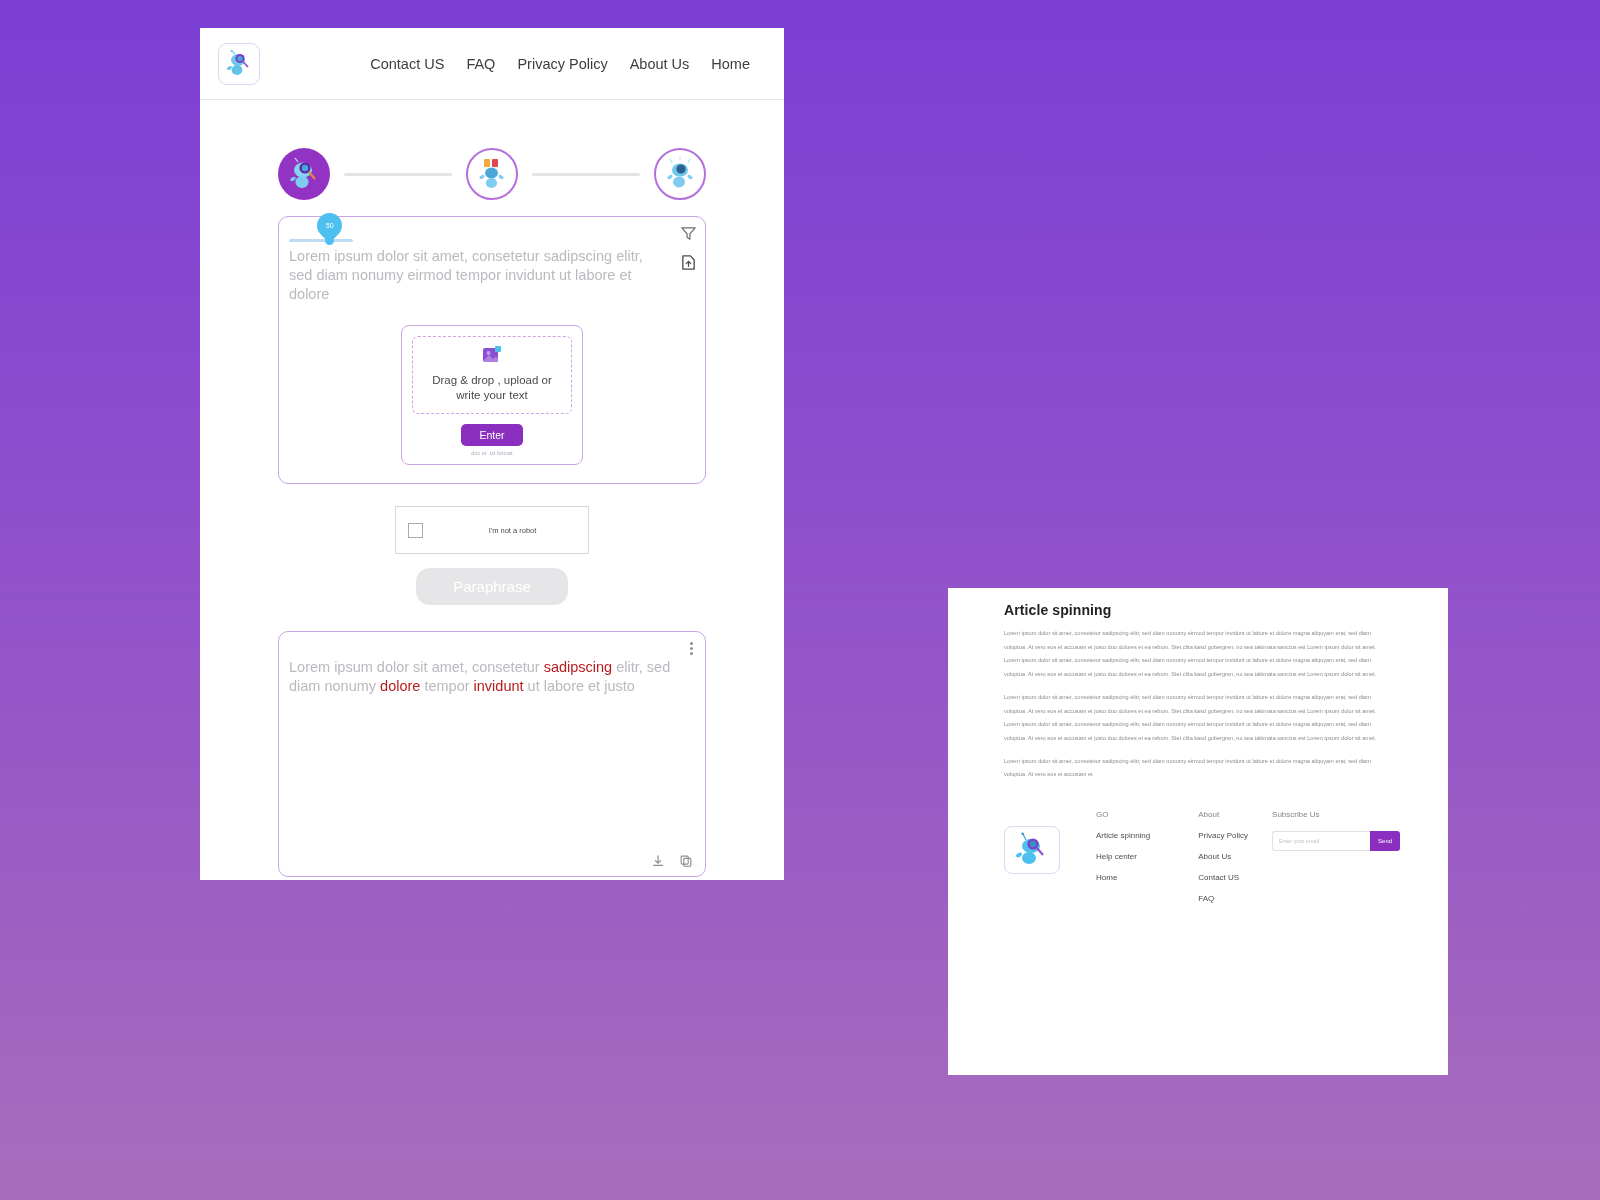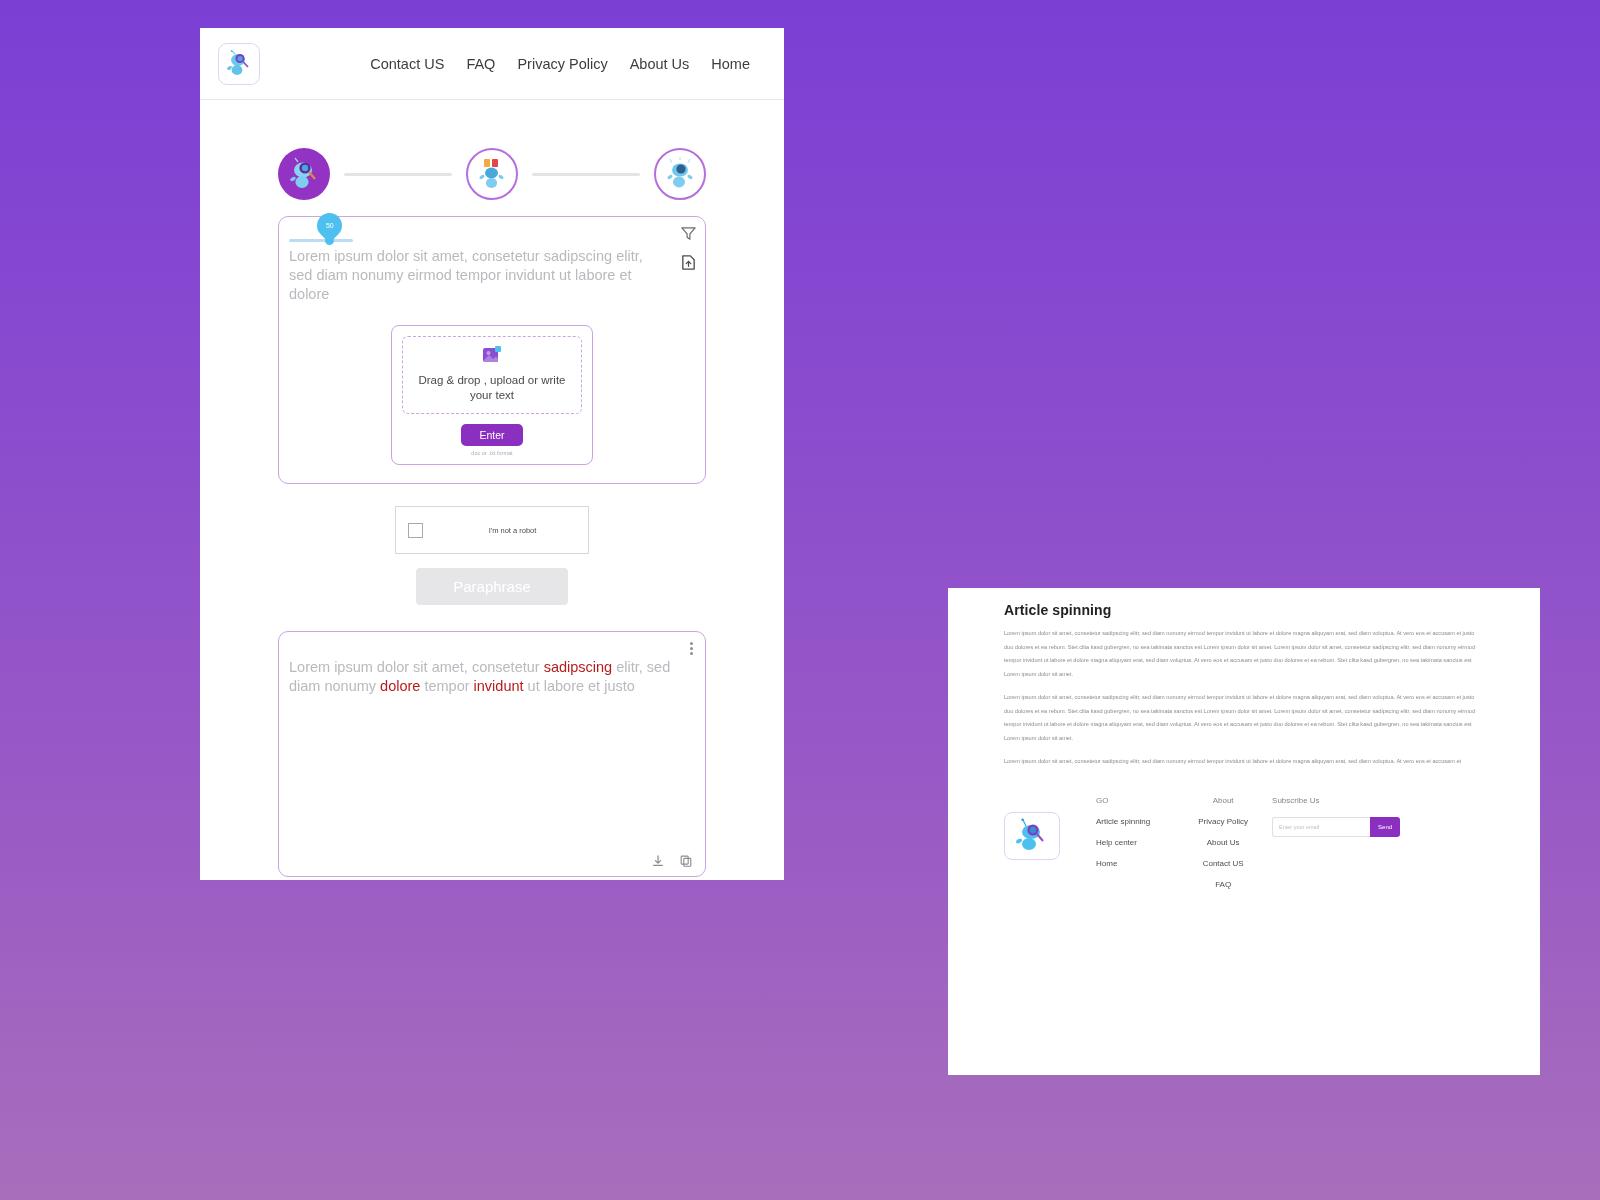--- a/index.html
+++ b/index.html
@@ -74,21 +74,21 @@
     position: absolute; left: 10px; top: 30px; right: 46px;
     font-size: 14.5px; line-height: 1.32; color: #b9b9bf;
   }
   .card-icons { position: absolute; right: 8px; top: 8px; display: flex; flex-direction: column; gap: 12px; }
   .card-icons .ico { width: 17px; height: 17px; cursor: pointer; }
 
   
   .dropzone-outer {
     position: absolute; left: 50%; transform: translateX(-50%);
     top: 108px;
-    width: 202px;
+    width: 182px;
     border: 1.5px solid #cba4e4;
     border-radius: 8px;
     padding: 10px 10px 8px 10px;
     background: #fff;
     text-align: center;
   }
   .dropzone-inner {
     border: 1.5px dashed #cba4e4;
     border-radius: 6px;
     padding: 8px 8px 10px 8px;
@@ -109,21 +109,21 @@
     width: 194px; height: 48px;
     border: 1px solid #d8d8dc; background: #fff;
     display: flex; align-items: center; padding: 0 12px; gap: 26px;
   }
   .captcha-box { width: 15px; height: 15px; border: 1.5px solid #a8a8ae; background: #fff; }
   .captcha-label { flex: 1; text-align: center; font-size: 7.5px; color: #4a4a50; }
 
   .paraphrase-btn {
     display: block; margin: 14px auto 0 auto;
     background: #e6e6e8; color: #ffffff;
-    border: none; border-radius: 4px;
+    border: none; border-radius: 14px;
     padding: 10px 37px; font-size: 15px;
     font-family: inherit; cursor: default;
   }
 
   
   .output-card {
     margin: 26px 78px 0 78px;
     border: 1.5px solid #cba4e4;
     border-radius: 10px;
     height: 246px;
@@ -134,40 +134,40 @@
   .output-text .hl { color: #b91c1c; }
   .kebab { position: absolute; right: 12px; top: 10px; display: flex; flex-direction: column; gap: 2px; cursor: pointer; }
   .kebab i { width: 3px; height: 3px; border-radius: 50%; background: #8d8d93; display: block; }
   .out-actions { position: absolute; right: 12px; bottom: 8px; display: flex; gap: 14px; }
   .out-actions .ico { width: 14px; height: 14px; cursor: pointer; }
 
   
   .article-panel {
     position: absolute;
     left: 948px; top: 588px;
-    width: 592px; height: 487px;
+    width: 500px; height: 487px;
     background: #ffffff;
     padding: 0 56px;
     overflow: hidden;
   }
   .article-title { font-size: 14px; font-weight: bold; color: #222226; margin-top: 14px; letter-spacing: .1px; }
   .article-body p {
     font-size: 5.6px; line-height: 2.45; color: #8b8b91;
     text-align: left; margin-top: 9px;
   }
 
   
   .site-footer { display: flex; margin-top: 28px; align-items: flex-start; }
   .footer-logo {
     width: 56px; height: 48px; border: 1px solid #e2d4f2; border-radius: 8px;
     display: flex; align-items: center; justify-content: center; flex: 0 0 auto;
     margin-top: 16px;
   }
   .footer-col { margin-left: 36px; }
-  .footer-col.about { margin-left: 48px; text-align: center; }
+  .footer-col.about { margin-left: 48px; }
   .footer-col.sub { margin-left: 24px; }
   .footer-head { font-size: 8px; color: #86868c; margin-bottom: 12px; }
   .footer-col ul { list-style: none; }
   .footer-col li { font-size: 8px; color: #4e4e54; margin-bottom: 12px; white-space: nowrap; }
   .sub-form { display: flex; align-items: stretch; margin-top: 2px; }
   .sub-input {
     width: 98px; height: 20px; border: 1px solid #e0e0e4; border-right: none;
     border-radius: 3px 0 0 3px; font-size: 5.5px; padding: 0 6px;
     color: #9a9aa0; font-family: inherit; background: #fff;
   }

